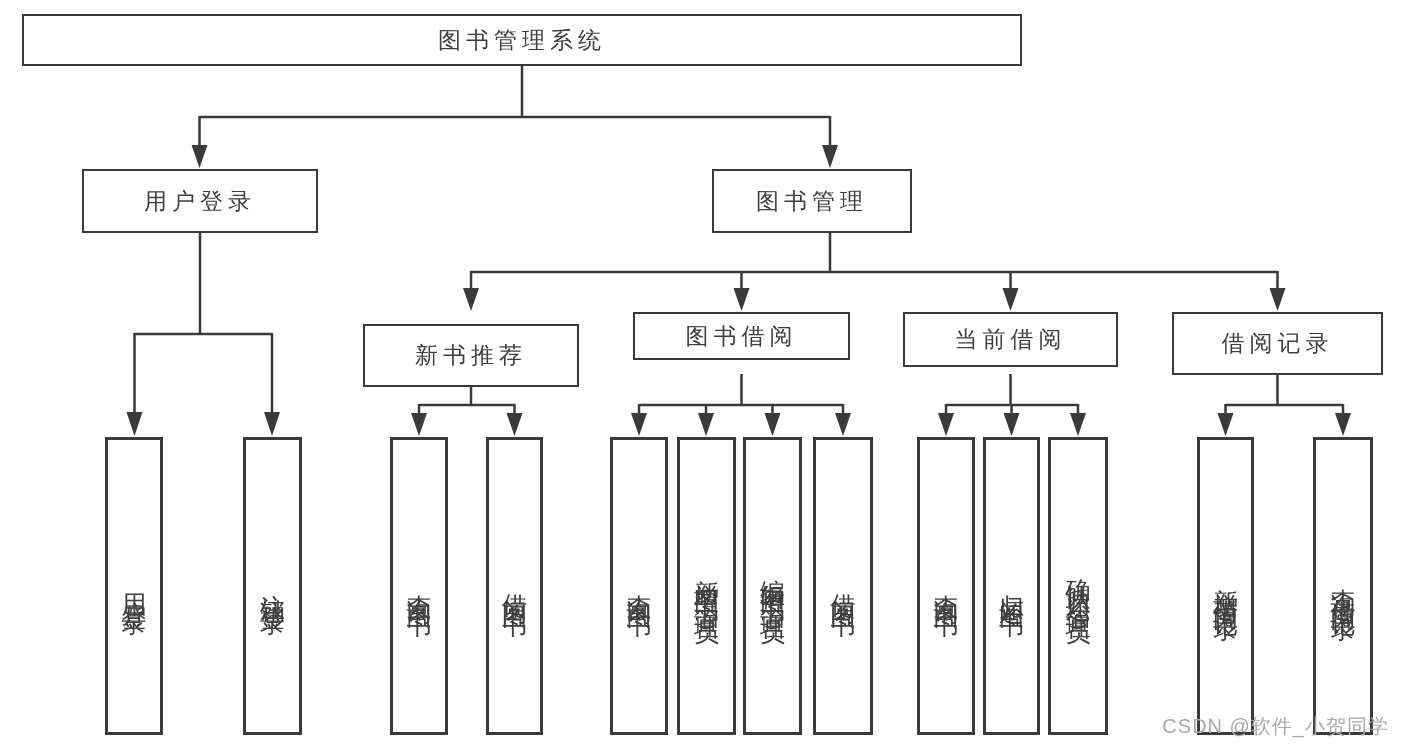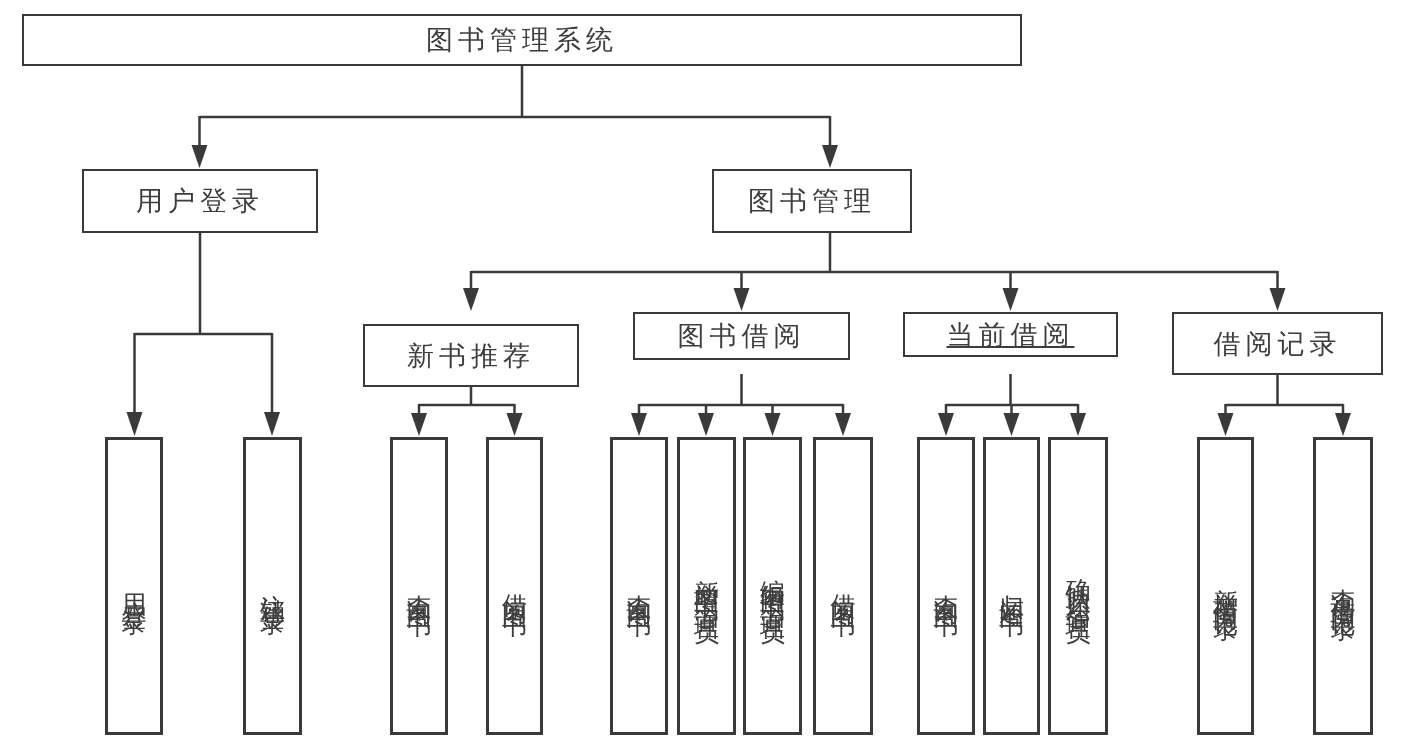--- a/index.html
+++ b/index.html
@@ -31,21 +31,21 @@
   }
   .hnode {
     position: absolute;
     box-sizing: border-box;
     background: var(--box-background, #ffffff);
     border: 2px solid var(--line, #3a3a3a);
     display: flex;
     align-items: center;
     justify-content: center;
     color: var(--text, #3e3e3e);
-    font-size: 27px;
+    font-size: 23px;
     letter-spacing: 5px;
     white-space: nowrap;
     z-index: 2;
   }
   .vnode {
     position: absolute;
     box-sizing: border-box;
     background: var(--box-background, #ffffff);
     border: 3px solid var(--line, #3a3a3a);
     display: flex;
@@ -121,21 +121,21 @@
     </g>
   </svg>
 
   <div class="hnode" style="left:22px; top:14px; width:1000px; height:52px;">图书管理系统</div>
 
   <div class="hnode" style="left:82px; top:169px; width:236px; height:64px;">用户登录</div>
   <div class="hnode" style="left:712px; top:169px; width:200px; height:64px;">图书管理</div>
 
   <div class="hnode" style="left:363px; top:324px; width:216px; height:63px;">新书推荐</div>
   <div class="hnode" style="left:633px; top:312px; width:217px; height:48px;">图书借阅</div>
-  <div class="hnode" style="left:903px; top:312px; width:215px; height:45px;text-decoration:underline;">当前借阅</div>
+  <div class="hnode" style="left:903px; top:312px; width:215px; height:55px;">当前借阅</div>
   <div class="hnode" style="left:1172px; top:312px; width:211px; height:63px;">借阅记录</div>
 
   <div class="vnode" style="left:105px; top:437px; width:58px; height:298px;">
     <span class="vtext">用户登录</span>
   </div>
   <div class="vnode" style="left:243px; top:437px; width:59px; height:298px;">
     <span class="vtext">注销登录</span>
   </div>
 
   <div class="vnode" style="left:390px; top:437px; width:58px; height:298px;">
@@ -168,14 +168,15 @@
     <span class="vtext">确认归还（管理员）</span>
   </div>
 
   <div class="vnode" style="left:1197px; top:437px; width:57px; height:298px;">
     <span class="vtext">新增借阅记录</span>
   </div>
   <div class="vnode" style="left:1313px; top:437px; width:60px; height:298px;">
     <span class="vtext">查询借阅记录</span>
   </div>
 
+  <div class="watermark">CSDN @软件_小贺同学</div>
 
 </div>
 
 </body></html>

